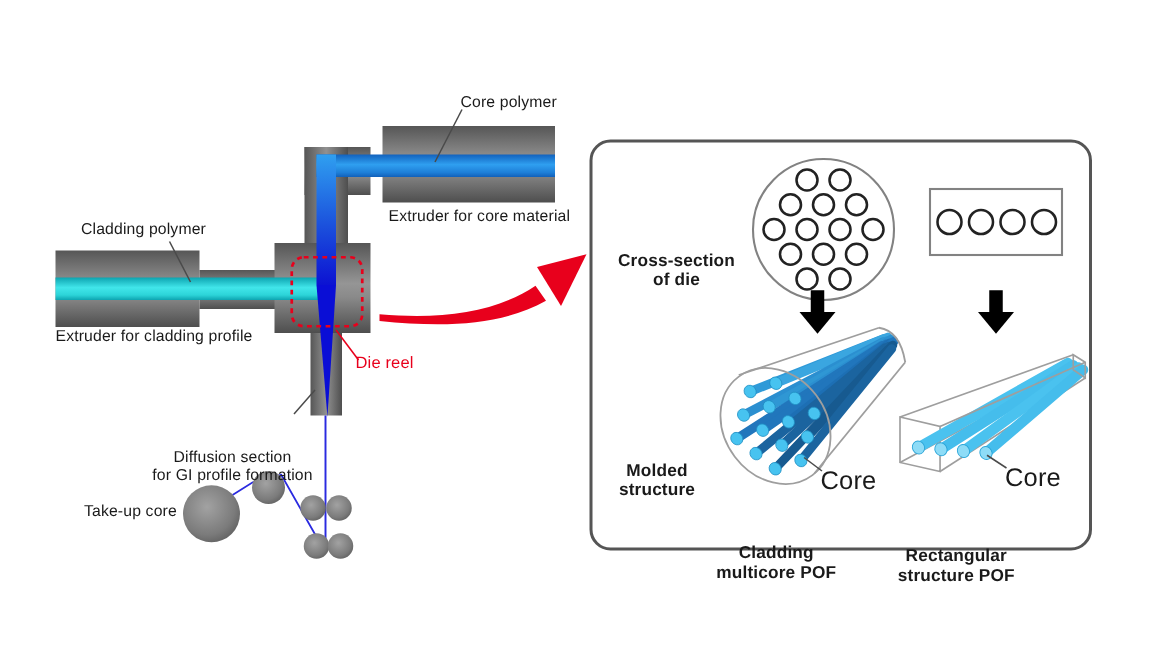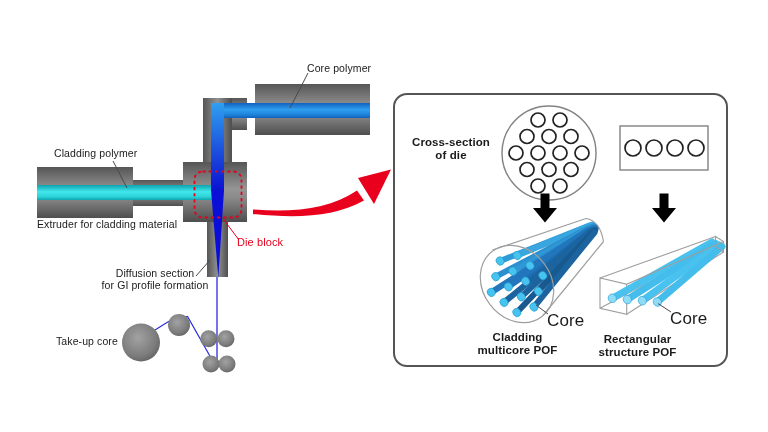--- a/index.html
+++ b/index.html
@@ -2,21 +2,21 @@
 <html><head>
 <meta charset="utf-8">
 <style>
   html,body{margin:0;padding:0;background:#fff;}
   .stage{position:relative;width:768px;height:432px;background:#ffffff;overflow:hidden;
          font-family:"Liberation Sans",sans-serif;}
   .stage svg{position:absolute;left:0;top:0;}
   .lbl{position:absolute;font-size:10.5px;line-height:1.12;color:#1a1a1a;
        white-space:pre-line;letter-spacing:0.1px;}
   .lbl.bold{font-weight:bold;font-size:11.5px;}
-  .lbl.center{text-align:center;}
+  .lbl.center{text-align:center;margin-top:32px;}
   .lbl.red{color:#e8001c;font-size:11px;}
   .lbl.core{font-size:17px;}
 </style>
 </head>
 <body>
 
 <div class="stage">
 
 <svg width="768" height="432" viewBox="0 0 768 432">
   <defs>
@@ -223,29 +223,32 @@
     </g>
     <g stroke="#9e9e9e" stroke-width="1.1" fill="none">
       <line x1="626.7" y1="284.3" x2="723.5" y2="241.5"></line>
       <path d="M715.5,236.5 L723.5,241.5 L723.5,252 L715.5,246.5 Z"></path>
     </g>
     <line x1="658" y1="303.5" x2="671" y2="312" stroke="#4a4a4a" stroke-width="1"></line>
   </g>
 </svg>
 
 <div class="lbl" style="left:54px;top:148px;">Cladding polymer</div>
-<div class="lbl" style="left:37px;top:219px;">Extruder for cladding material</div>
+<div class="lbl" style="left:37px;top:219px;">Extruder for cladding profile</div>
 <div class="lbl" style="left:307px;top:63px;text-align:center;">Core polymer</div>
-<div class="lbl red" style="left:237px;top:236px;">Die block</div>
+<div class="lbl" style="left:259px;top:139px;">Extruder for core material</div>
+<div class="lbl red" style="left:237px;top:236px;">Die reel</div>
 <div class="lbl center" style="left:95px;top:268px;width:120px;">Diffusion section
 for GI profile formation</div>
 <div class="lbl" style="left:56px;top:336px;">Take-up core</div>
 
 <div class="lbl bold center" style="left:398px;top:136px;width:106px;">Cross-section
 of die</div>
+<div class="lbl bold center" style="left:398px;top:276px;width:80px;">Molded
+structure</div>
 <div class="lbl bold center" style="left:455px;top:331px;width:125px;">Cladding
 multicore POF</div>
 <div class="lbl bold center" style="left:575px;top:333px;width:125px;">Rectangular
 structure POF</div>
 <div class="lbl core" style="left:547px;top:311px;">Core</div>
 <div class="lbl core" style="left:670px;top:309px;">Core</div>
 
 </div>
 
 </body></html>

